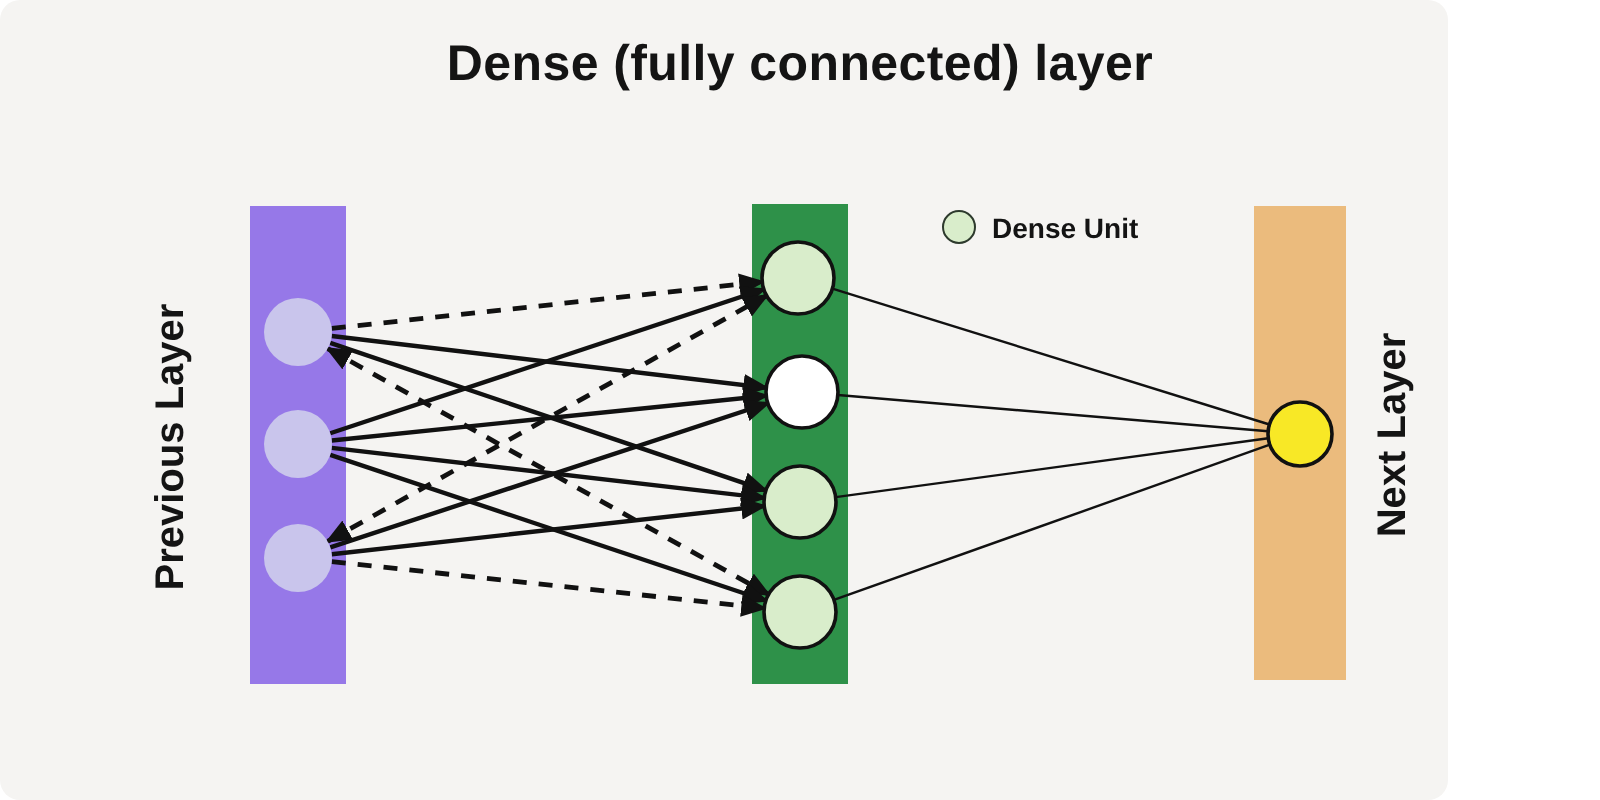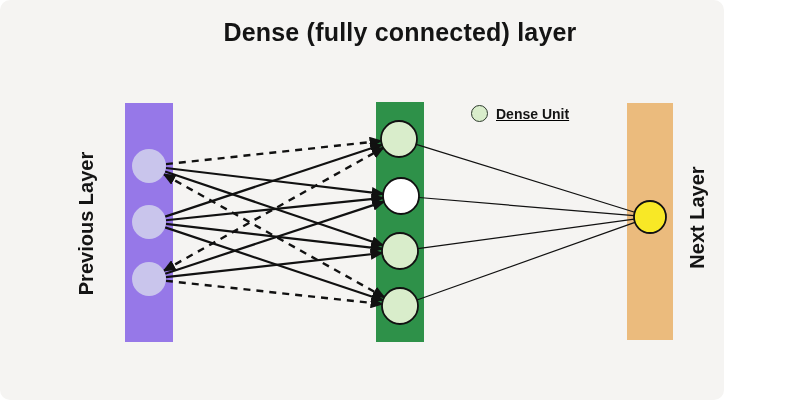--- a/index.html
+++ b/index.html
@@ -26,21 +26,21 @@
     font-size:20px;
     font-weight:800;
     color:#141414;
     transform:rotate(-90deg);
   }
   #prev-label{ left:-24px; top:212px; }
   #next-label{ left:587px; top:206px; }
   #legend{
     position:absolute;
     left:471px; top:105px;
-    display:flex; align-items:center; gap:8px;text-decoration:underline;
+    display:flex; align-items:center; gap:8px;
   }
   #legend .swatch{
     width:17px;height:17px;border-radius:50%;
     border:1.6px solid #2d3a2d;
     box-sizing:border-box;
   }
   #legend .legend-text{
     font-size:14px;font-weight:800;color:#141414;
   }
   svg{position:absolute;left:0;top:0;}

